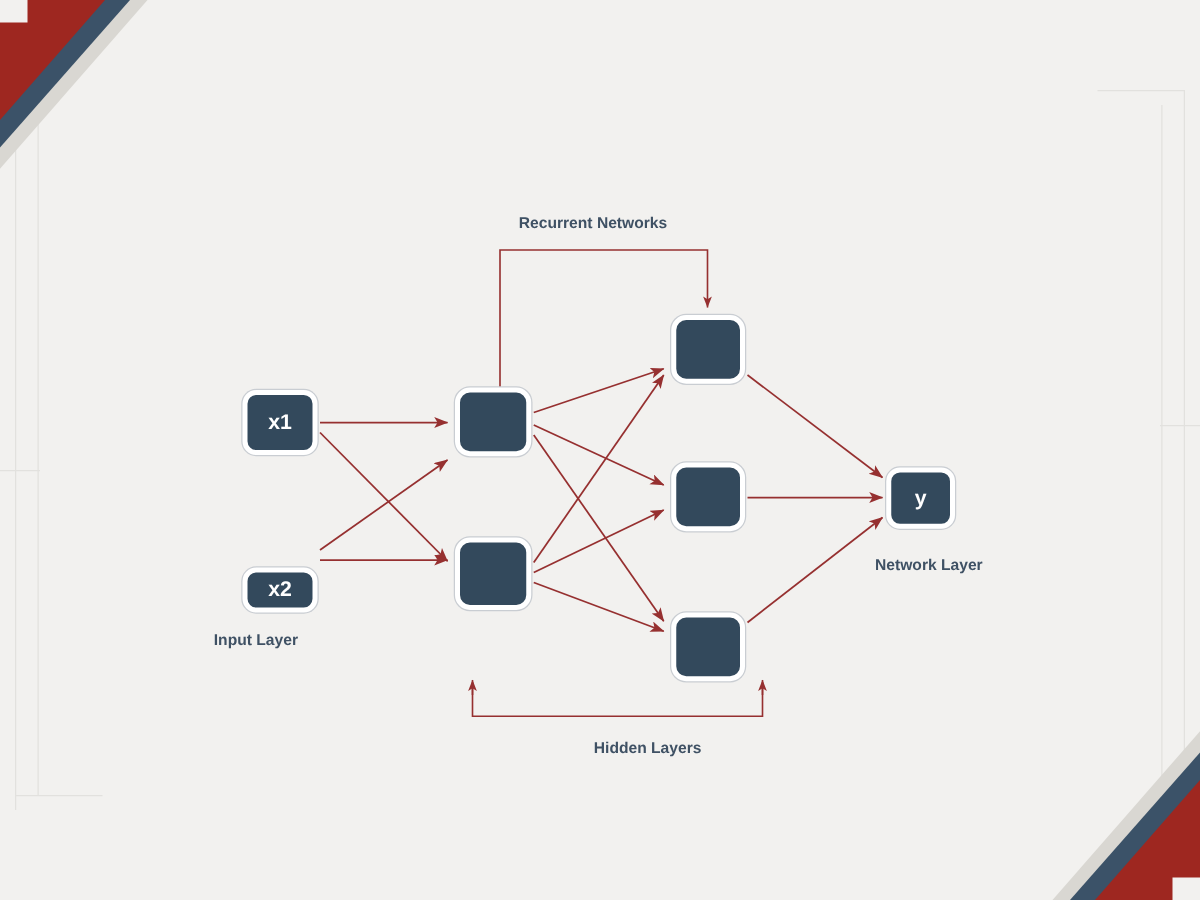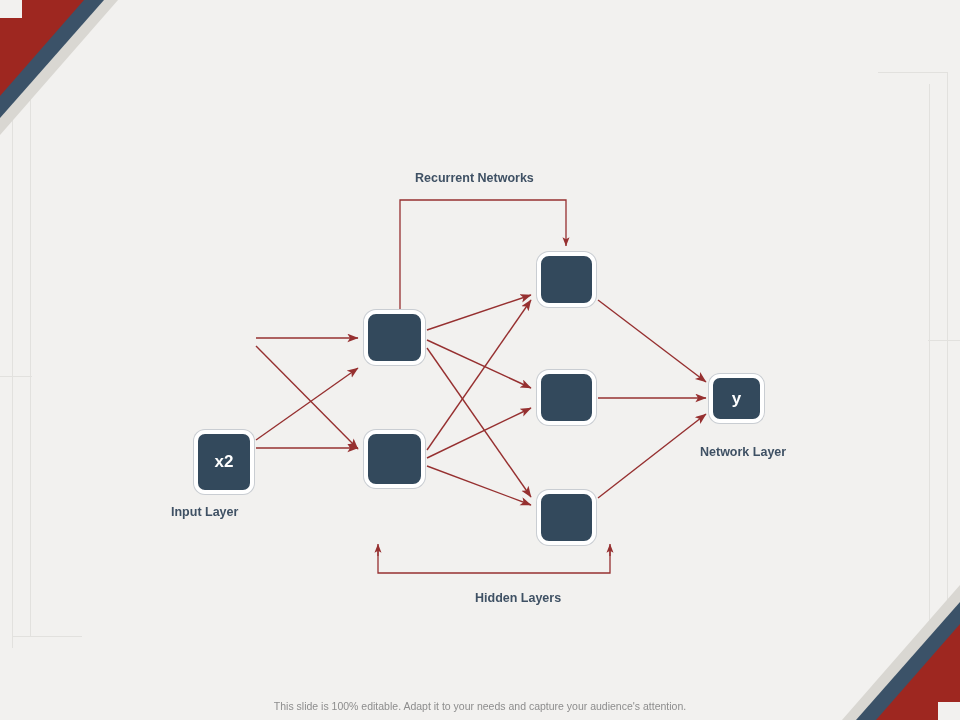--- a/index.html
+++ b/index.html
@@ -197,35 +197,37 @@
       <line x1="598" y1="498" x2="706" y2="414"></line>
     </g>
 
     <path d="M400,310 L400,200 L566,200 L566,246" stroke="#963030" stroke-width="1.3" fill="none" marker-end="url(#ah-sm)"></path>
 
     <path d="M378,546 L378,573 L610,573 L610,546" stroke="#963030" stroke-width="1.3" fill="none"></path>
     <path d="M378,556 L378,544" stroke="#963030" stroke-width="1.3" fill="none" marker-end="url(#ah-sm)"></path>
     <path d="M610,556 L610,544" stroke="#963030" stroke-width="1.3" fill="none" marker-end="url(#ah-sm)"></path>
   </svg>
 
-  <div class="node node-io" style="left:194px; top:430px; width:60px; height:64px;">
+  <div class="node node-io" style="left:194px; top:312px; width:60px; height:52px;">
+    <span>x1</span>
+  </div>
+  <div class="node node-io" style="left:194px; top:454px; width:60px; height:36px;">
     <span>x2</span>
   </div>
 
   <div class="node" style="left:364px; top:310px; width:61px; height:55px;"></div>
   <div class="node" style="left:364px; top:430px; width:61px; height:58px;"></div>
 
   <div class="node" style="left:537px; top:252px; width:59px; height:55px;"></div>
   <div class="node" style="left:537px; top:370px; width:59px; height:55px;"></div>
   <div class="node" style="left:537px; top:490px; width:59px; height:55px;"></div>
 
   <div class="node node-io" style="left:709px; top:374px; width:55px; height:49px;">
     <span>y</span>
   </div>
 
   <div class="dlabel" style="left:415px; top:171px;">Recurrent Networks</div>
   <div class="dlabel" style="left:171px; top:505px;">Input Layer</div>
   <div class="dlabel" style="left:447px; top:591px;padding-left:28px;">Hidden Layers</div>
   <div class="dlabel" style="left:700px; top:445px;">Network Layer</div>
 
-  <div id="footer">This slide is 100% editable. Adapt it to your needs and capture your audience's attention.</div>
 
 </div>
 
 </body></html>

